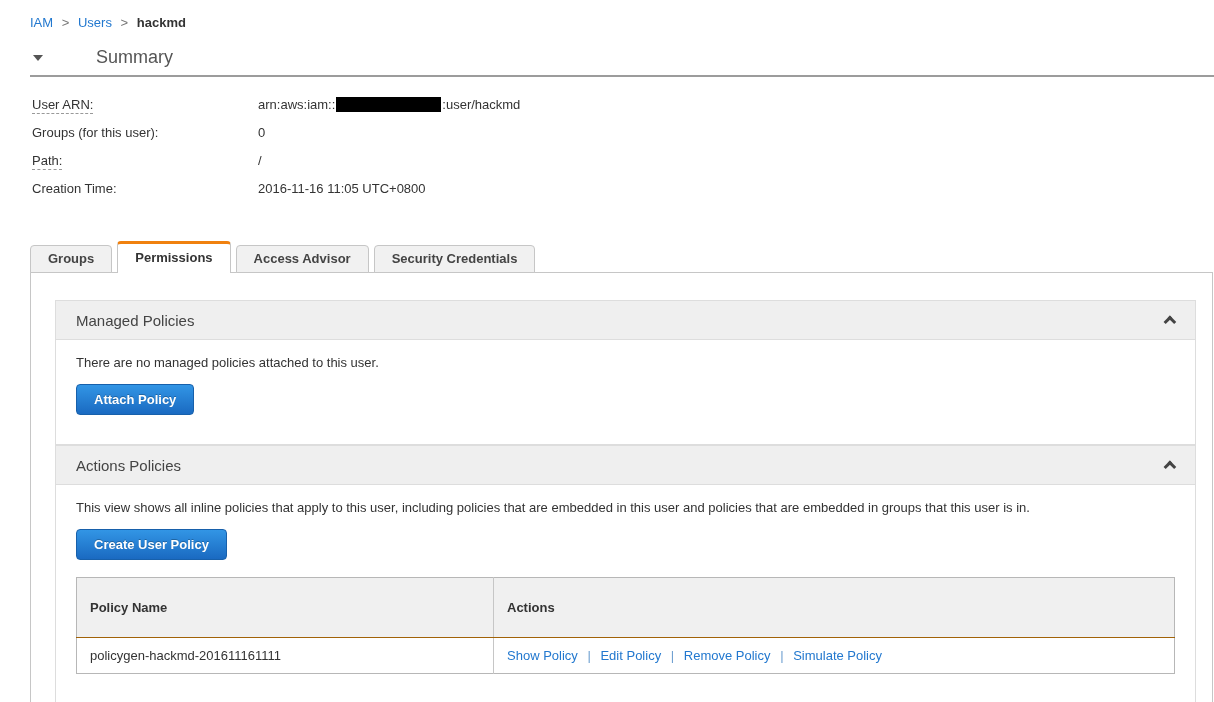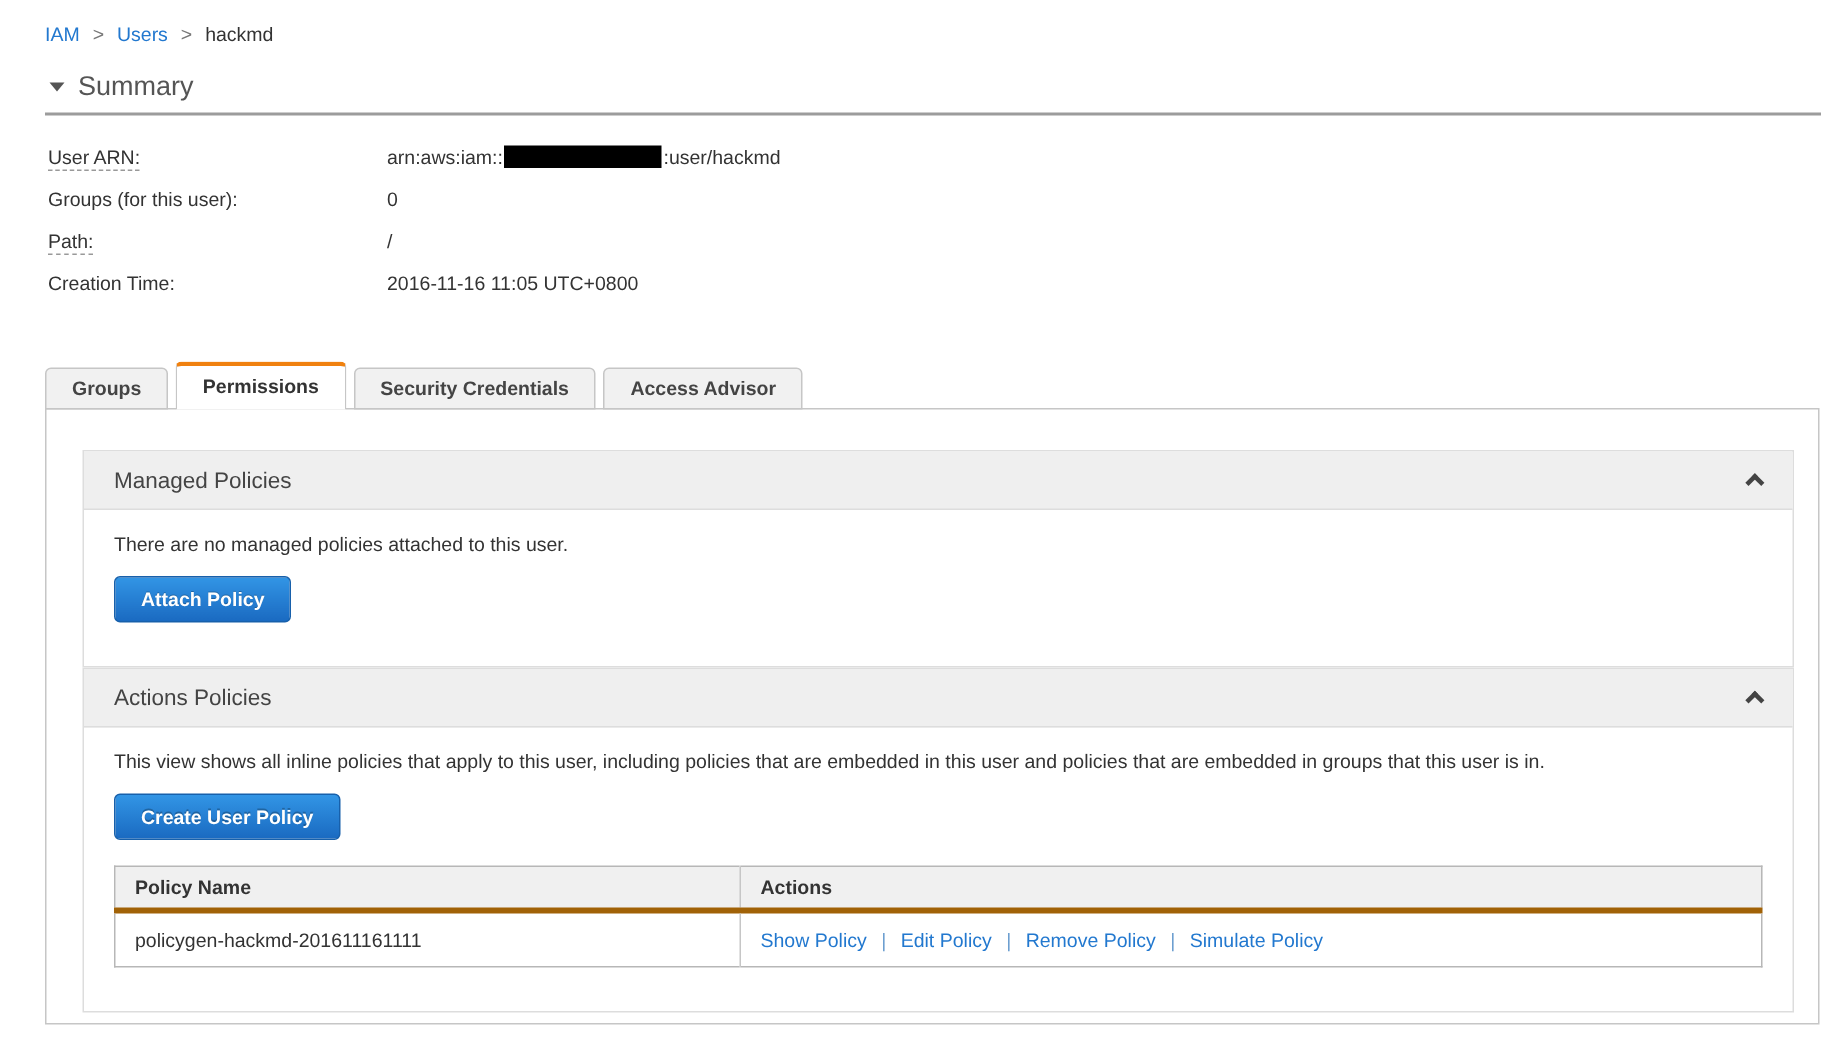--- a/index.html
+++ b/index.html
@@ -9,24 +9,24 @@
     font-family:"Liberation Sans", sans-serif;
     font-size:13px; color:#333;
     overflow:hidden;
   }
   a { text-decoration:none; cursor:pointer; }
   .link { color:#2278cf; }
 
   
   .breadcrumb { margin:15px 0 0 30px; font-size:13px; }
   .breadcrumb .sep { color:#777; margin:0 5px; }
-  .breadcrumb .current { font-weight:normal; color:#333; }
+  .breadcrumb .current { font-weight:bold; color:#333; }
 
   
-  .summary-head { margin:17px 0 0 33px; font-size:18px; color:#555; display:flex; align-items:center; }
+  .summary-head { margin:17px 0 0 33px; font-size:18px; color:#555; display:flex; align-items:center;gap:44px; }
   .tri { display:inline-block; width:0; height:0; border-left:5px solid transparent;
          border-right:5px solid transparent; border-top:6px solid #555; margin-right:9px; cursor:pointer; }
   .rule { margin:7px 0 0 30px; width:1184px; border-top:2px solid #9c9c9c; }
 
   
   .fields { margin:13px 0 0 32px; }
   .frow { display:flex; height:28px; align-items:center; }
   .flabel { width:226px; font-weight:normal; color:#333; }
   .flabel.tooltip { cursor:help; }
   .flabel.tooltip .lbl-inner { border-bottom:1px dashed #999; padding-bottom:1px; }
@@ -58,21 +58,21 @@
   .aws-btn { display:inline-block; margin-top:14px; padding:7px 17px;
              background:linear-gradient(#3295e5, #1a6ac1); border:1px solid #1760ab;
              border-radius:4px; color:#fff; font-weight:bold; font-size:13px;
              text-shadow:0 -1px 0 rgba(0,0,0,0.25); cursor:pointer; }
 
   .inline-body .aws-btn { }
 
   
   table.policies { width:100%; border-collapse:collapse; border:1px solid #b7b7b7; margin-top:17px; }
   table.policies th { background:#f0f0f0; text-align:left; font-size:13px; color:#333;
-                      padding:6px 13px; border-bottom:4px solid #a16207; font-weight:bold; }
+                      padding:22px 13px; border-bottom:1px solid #a16207; font-weight:bold; }
   table.policies td { padding:10px 13px; font-size:13px; background:#fff; }
   table.policies th:first-child, table.policies td:first-child { width:417px; border-right:1px solid #c6c6c6; }
   .actions a { color:#2278cf; }
   .actions .asep { color:#6d9fd0; margin:0 6px; }
 </style>
 </head>
 <body>
 
 <div class="breadcrumb">
   <a class="link">IAM</a>
@@ -107,22 +107,22 @@
   </div>
   <div class="frow">
     <div class="flabel"><span class="lbl-inner">Creation Time:</span></div>
     <div class="fvalue">2016-11-16 11:05 UTC+0800</div>
   </div>
 </div>
 
 <div class="tabs">
   <div class="tab">Groups</div>
   <div class="tab active">Permissions</div>
+  <div class="tab">Access Advisor</div>
   <div class="tab">Security Credentials</div>
-  <div class="tab">Access Advisor</div>
 </div>
 
 <div class="panel">
 
   <div class="section">
     <div class="section-header">
       <span>Managed Policies</span>
       <span class="chev"></span>
     </div>
     <div class="section-body">

